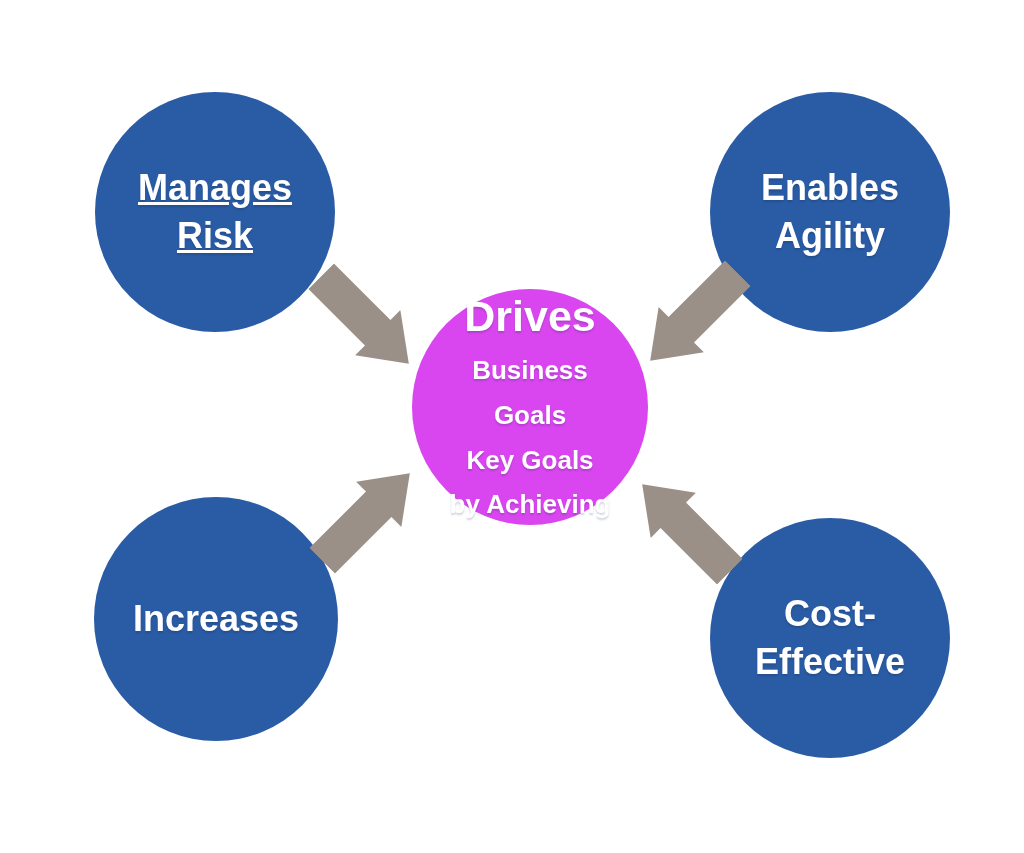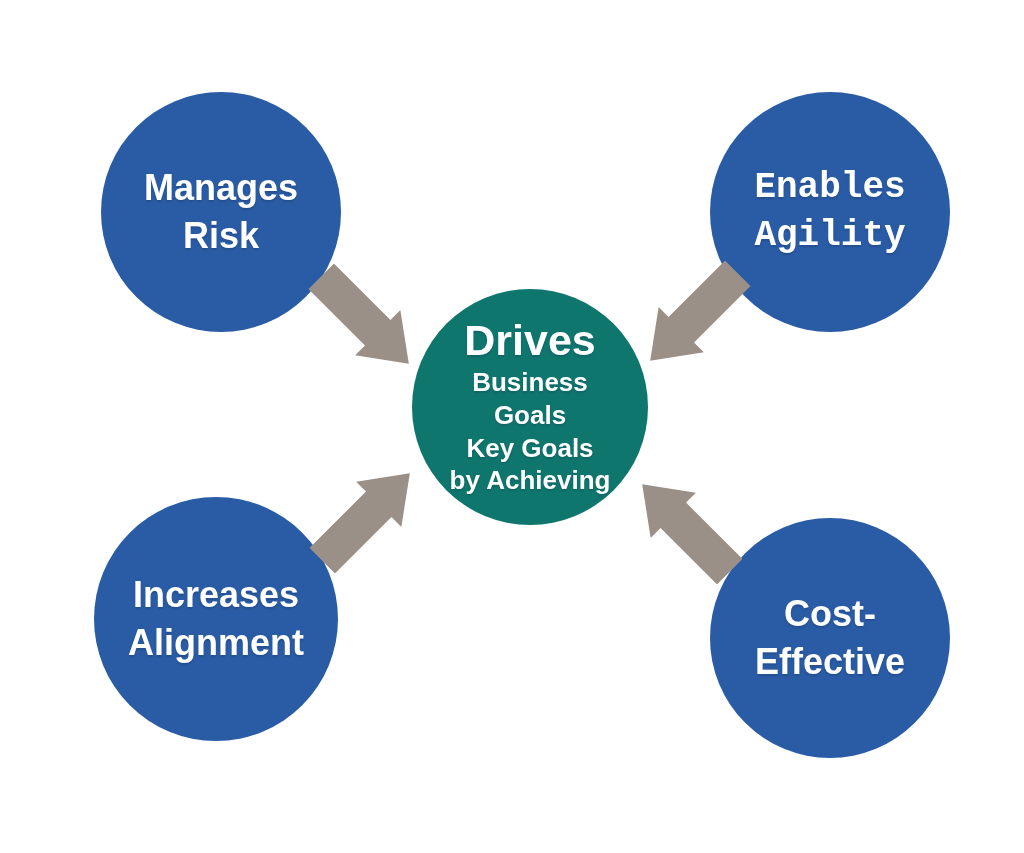--- a/index.html
+++ b/index.html
@@ -27,31 +27,32 @@
     font-weight: 700;
   }
   .node {
     width: 240px;
     height: 240px;
     background: #2A5CA6;
     font-size: 36px;
     line-height: 1.32;
     text-shadow: 0 2px 2px rgba(20, 40, 70, 0.25);
   }
-  .node.tl { left: 101px;  top: 92px;  }
-  .node.tr { left: 710px; top: 92px; font-family: Liberation Mono, monospace;  }
+  .node.tl { left: 95px;  top: 92px; text-decoration: underline;  }
+  .node.tr { left: 710px; top: 92px;  }
   .node.bl { left: 94px;  top: 497px; width: 244px; height: 244px; }
   .node.br { left: 710px; top: 518px; }
   .center-node {
     left: 412px;
     top: 289px;
     width: 236px;
     height: 236px;
-    background: #0f766e;
+    background: #d946ef;
     text-shadow: 0 2px 2px rgba(20, 40, 70, 0.2);
+    gap: 12px;
   }
   .center-title {
     font-size: 43px;
     font-weight: 700;
     line-height: 1.1;
     margin-bottom: 2px;
   }
   .center-line {
     font-size: 26px;
     font-weight: 700;
@@ -78,21 +79,20 @@
     <div>Risk</div>
   </div>
 
   <div class="circle node tr">
     <div>Enables</div>
     <div>Agility</div>
   </div>
 
   <div class="circle node bl">
     <div>Increases</div>
-    <div>Alignment</div>
   </div>
 
   <div class="circle node br">
     <div>Cost-</div>
     <div>Effective</div>
   </div>
 
   <div class="circle center-node">
     <div class="center-title">Drives</div>
     <div class="center-line">Business</div>

